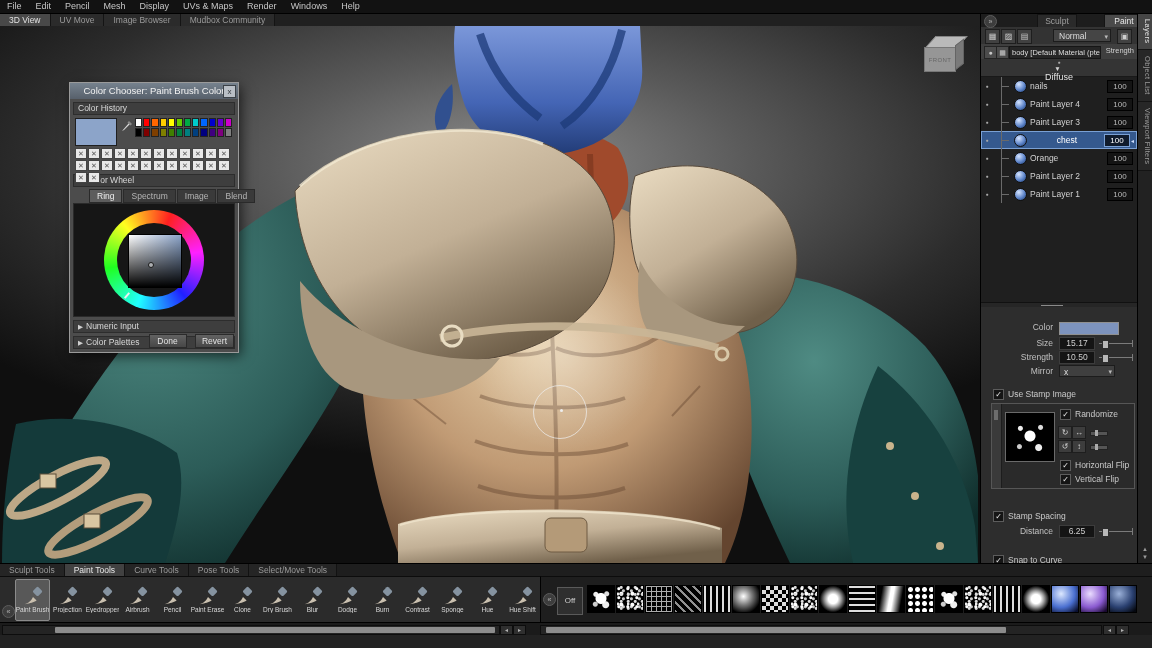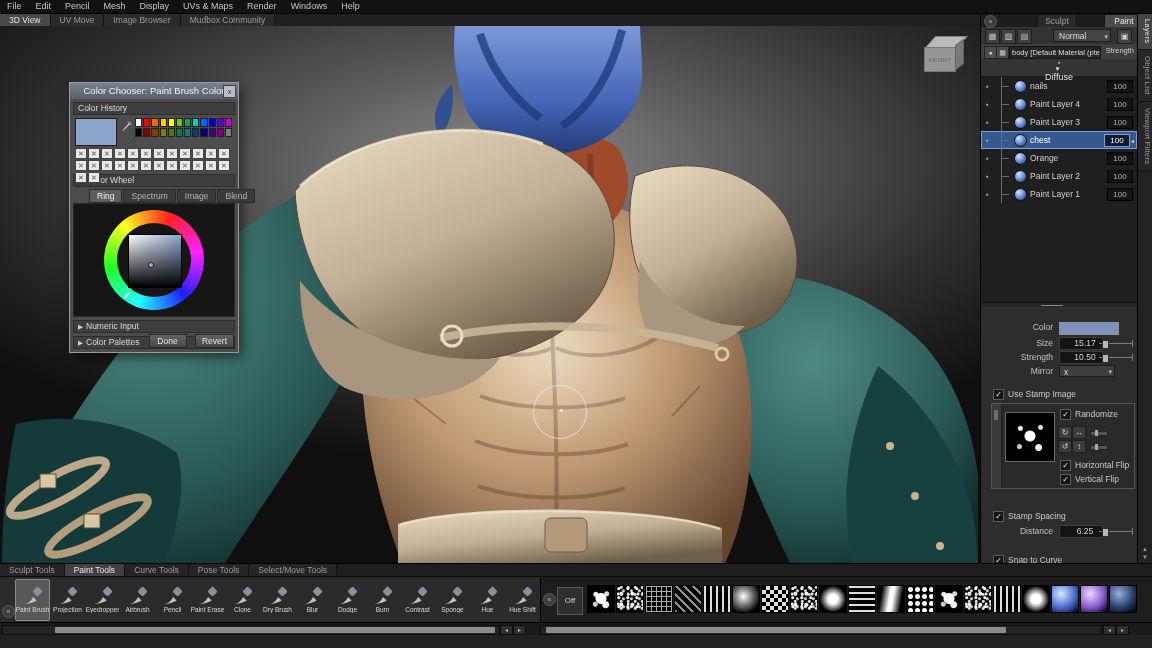--- a/index.html
+++ b/index.html
@@ -74,30 +74,30 @@
   .vis{width:12px;text-align:center;font-size:5px;color:#a9a9a9;}
   .garr{font-size:6.5px;color:#d5d5d5;margin-right:3px;}
   .gname{font-size:9px;color:#e4e4e4;}
   .lrow{position:relative;display:flex;align-items:center;height:18px;}
   .lrow .tree{width:9px;height:100%;border-left:1px solid #6a6a6a;margin-left:8px;position:relative;}
   .lrow .tree::after{content:"";position:absolute;left:0;top:50%;width:7px;border-top:1px solid #6a6a6a;}
   .licon{width:11px;height:11px;border-radius:50%;margin:0 3px;background:radial-gradient(circle at 35% 30%,#d5e4ff,#5d84c9 55%,#1c3a6e 95%);border:1px solid #111;}
   .lname{flex:1;font-size:8.5px;color:#d2d2d2;white-space:nowrap;overflow:hidden;}
   .lval{width:24px;height:11px;background:#141414;border:1px solid #000;color:#b9b9b9;font-size:8px;text-align:center;line-height:11px;margin-right:4px;}
   .lrow.sel{background:#35598e;outline:1px solid #7aa0d4;outline-offset:-1px;}
-  .lrow.sel .lname{color:#fff;}
+  .lrow.sel .lname{color:#fff;text-align:center;}
   .lrow.sel .lval{background:#101b2c;border-color:#7aa0d4;color:#fff;margin-right:1px;}
   .lspin{font-size:6px;color:#cfe0ff;width:6px;}
   #splitter{position:absolute;left:0;top:289px;width:100%;height:5px;background:#262626;border-top:1px solid #111;border-bottom:1px solid #111;}
   #splitter i{position:absolute;left:60px;top:2px;width:22px;height:1px;background:#8a8a8a;}
   #props{position:absolute;left:0;top:294px;width:100%;height:256px;background:#2d2d2d;}
   .prow{position:absolute;left:0;width:157px;height:14px;}
   .plabel{position:absolute;left:0;top:1px;width:72px;text-align:right;font-size:8.5px;color:#c0c0c0;}
   #brushcolor{position:absolute;left:78px;top:1px;width:58px;height:11px;border:1px solid #909090;}
-  .vbox{position:absolute;left:78px;top:0;width:34px;height:11px;background:#141414;border:1px solid #3c3c3c;color:#cfcfcf;font-size:8.5px;text-align:center;line-height:11px;padding-left:8px;}
+  .vbox{position:absolute;left:78px;top:0;width:34px;height:11px;background:#141414;border:1px solid #3c3c3c;color:#cfcfcf;font-size:8.5px;text-align:center;line-height:11px;}
   .sld{position:absolute;left:118px;top:2px;width:34px;height:9px;}
   .sld::before{content:"";position:absolute;left:0;right:0;top:4px;height:1px;background:#7b7b7b;}
   .sld::after{content:"";position:absolute;right:0;top:1px;width:1px;height:7px;background:#7b7b7b;}
   .sld i{position:absolute;left:3px;top:1px;width:5px;height:7px;background:#b8b8b8;border:1px solid #2c2c2c;}
   .dd{position:absolute;left:78px;top:0;width:56px;height:12px;background:#3f3f3f;border:1px solid #1c1c1c;font-size:8.5px;color:#ddd;line-height:12px;padding-left:4px;box-sizing:border-box;}
   .dd .dda{position:absolute;right:2px;top:0;font-size:7px;color:#bbb;}
   .chk{position:absolute;display:flex;align-items:center;gap:4px;font-size:8.5px;color:#cacaca;height:10px;}
   .chk .box{width:9px;height:9px;background:#151515;border:1px solid #5c5c5c;display:flex;align-items:center;justify-content:center;}
   .chk .tick{font-size:8px;color:#ececec;line-height:9px;}
   #stampbox{position:absolute;left:10px;top:96px;width:142px;height:84px;border:1px solid #565656;background:#2a2a2a;}

